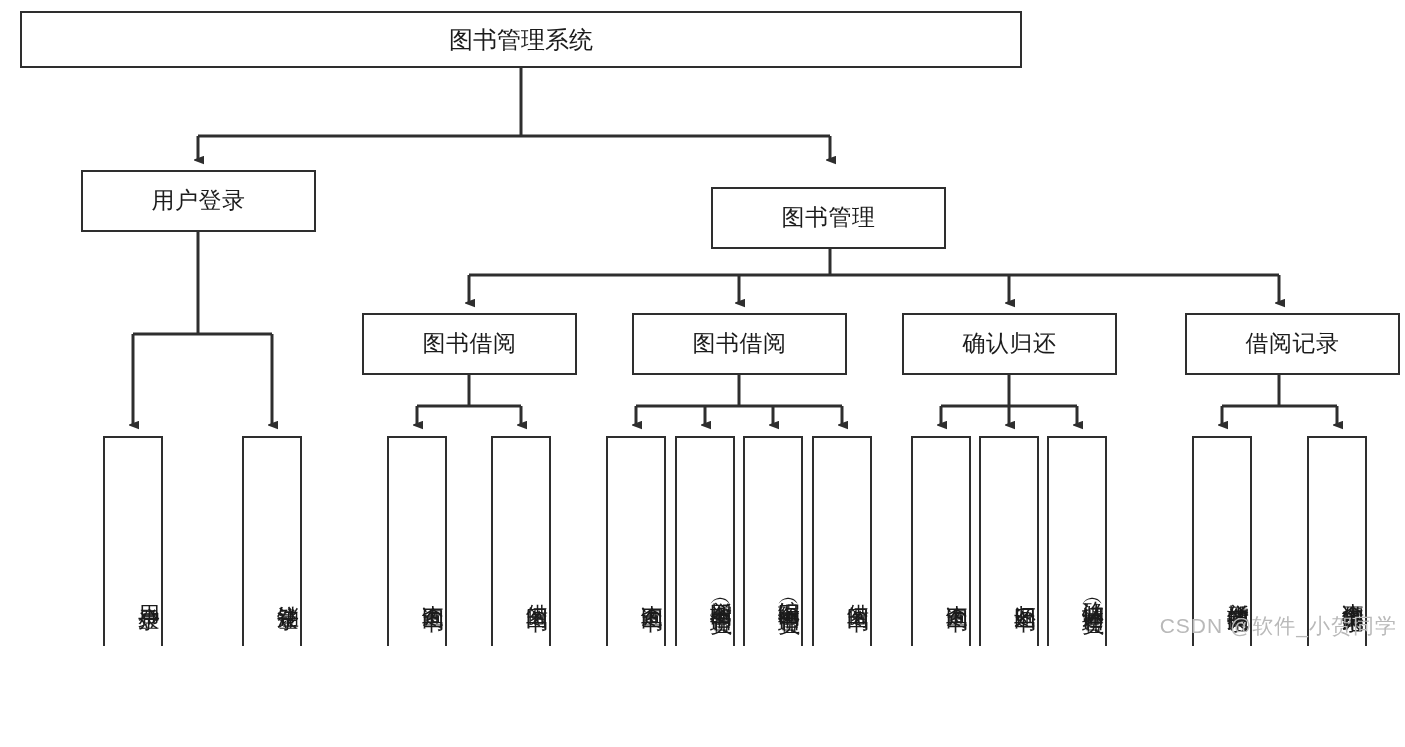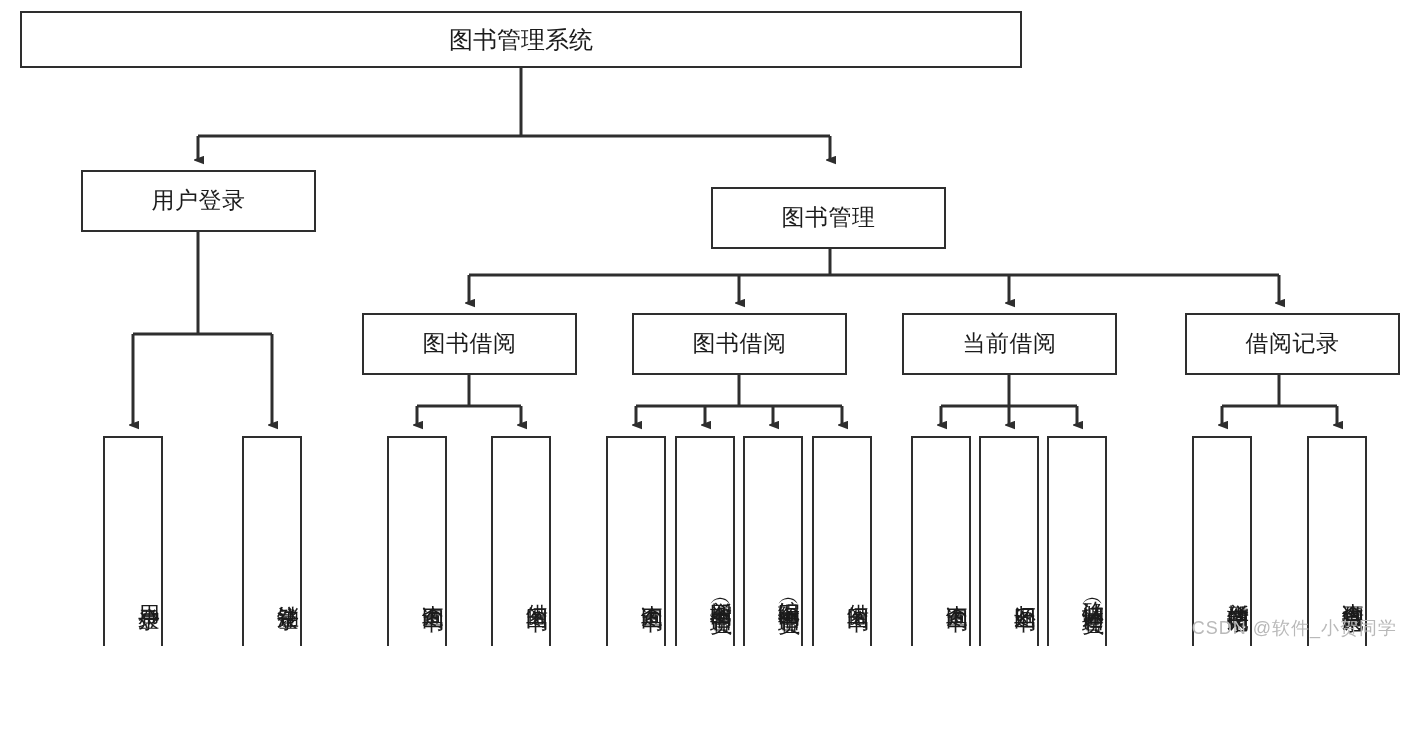--- a/index.html
+++ b/index.html
@@ -56,21 +56,21 @@
     left: 0;
     top: 0;
     width: 1405px;
     height: 747px;
     pointer-events: none;
   }
   .watermark {
     position: absolute;
     right: 8px;
     bottom: 6px;
-    font-size: 18px;
+    font-size: 21px;
     color: #b9b9b9;
     letter-spacing: 1px;
     white-space: nowrap;
   }
 </style>
 </head>
 <body>
 
 <div id="canvas">
 
@@ -135,21 +135,21 @@
     <span>图书管理</span>
   </div>
 
   <div class="node h" style="left:362px; top:313px; width:215px; height:62px;">
     <span>图书借阅</span>
   </div>
   <div class="node h" style="left:632px; top:313px; width:215px; height:62px;">
     <span>图书借阅</span>
   </div>
   <div class="node h" style="left:902px; top:313px; width:215px; height:62px;">
-    <span>当前借阅</span>
+    <span>确认归还</span>
   </div>
   <div class="node h" style="left:1172px; top:313px; width:215px; height:62px;margin-left:13px;">
     <span>借阅记录</span>
   </div>
 
   <div class="node leaf" style="left:103px; top:436px; width:60px; height:299px;">
     <span class="vtext">用户登录</span>
   </div>
   <div class="node leaf" style="left:242px; top:436px; width:60px; height:299px;">
     <span class="vtext">注销登录</span>

